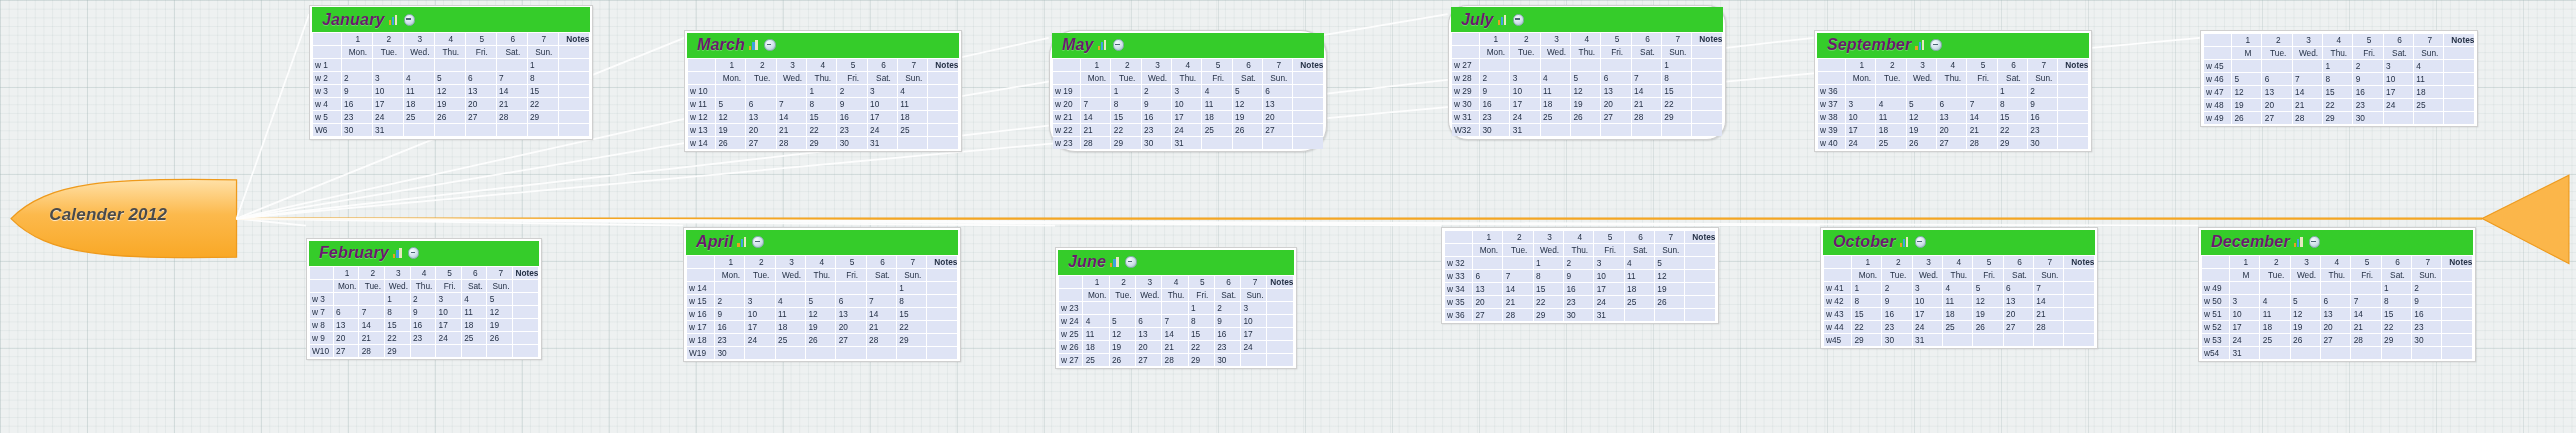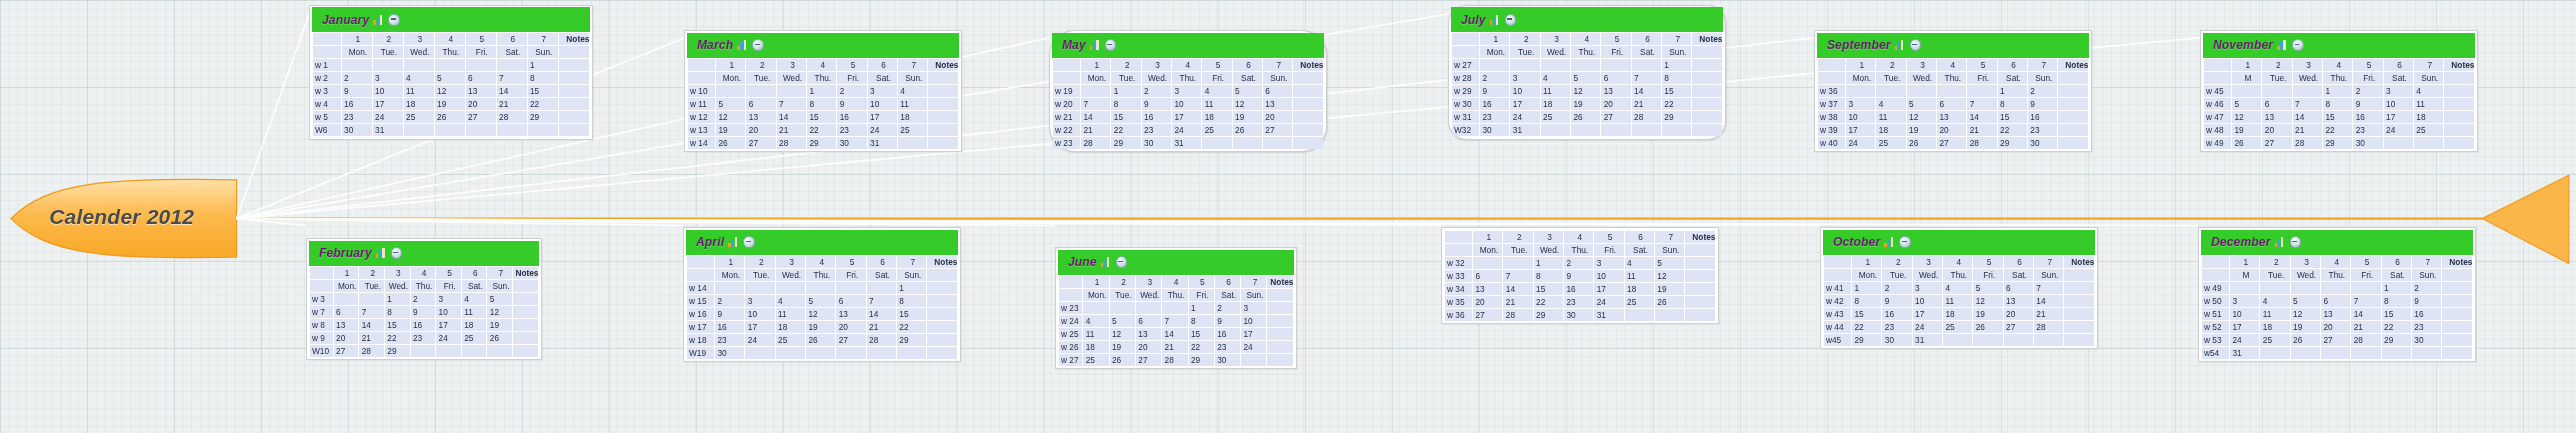--- a/index.html
+++ b/index.html
@@ -20,21 +20,21 @@
     pointer-events:none;
   }
   #svg-layer{position:absolute;left:0;top:0;width:2576px;height:434px;pointer-events:none;}
 
   
   .root-leaf{
     position:absolute;left:3.2px;top:180px;width:237px;height:82px;
   }
   .root-leaf .leaf-text{
     position:absolute;left:46px;top:25px;width:181px;
-    font-style:italic;font-weight:bold;font-size:21px;color:#4a4a4a;
+    font-style:italic;font-weight:bold;font-size:17px;color:#4a4a4a;
     letter-spacing:0.2px;white-space:nowrap;
     text-shadow:0 0.8px 0.8px rgba(255,255,255,.7);
   }
 
   
   .month{
     position:absolute;
     background:#ffffff;
     border:0.8px solid #cfcfcf;
     box-shadow:0.8px 0.8px 1.6px rgba(0,0,0,.12);
@@ -42,21 +42,21 @@
     padding:1.6px;
   }
   .month-header{
     background:#35cc2a;
     height:25px;
     display:flex;align-items:center;
     padding-left:10.3px;
     box-sizing:border-box;
   }
   .month-title{
-    font-style:italic;font-weight:bold;font-size:12px;color:#6a1a6e;
+    font-style:italic;font-weight:bold;font-size:16px;color:#6a1a6e;
     letter-spacing:0.2px;white-space:nowrap;line-height:1;
     text-shadow:0 0.8px 0 rgba(255,255,255,.25);
   }
   .hdr-icons{display:flex;align-items:center;margin-left:4px;gap:4.7px;}
   .chart-icon{display:inline-block;width:10.3px;height:10.3px;position:relative;}
   .chart-icon i{position:absolute;bottom:0;width:2.4px;display:block;}
   .chart-icon i:nth-child(1){left:0px;height:4.7px;background:#e8a020;}
   .chart-icon i:nth-child(2){left:3.2px;height:8px;background:#3fa0e0;}
   .chart-icon i:nth-child(3){left:6.3px;height:10.3px;background:#e8e8c0;}
   .minus-icon{
@@ -1201,31 +1201,20 @@
             <td class="g"></td>
             <td class="g"></td>
             <td class="g"></td>
             <td class="g"></td>
             <td class="g"></td>
           </tr>
         </tbody>
       </table>
     </div>
     <div class="month" style="left: 2200px; top: 30px; width: 278px;">
-      <div class="month-header">
-        <span class="month-title">November</span>
-        <span class="hdr-icons">
-          <span class="chart-icon">
-            <i></i>
-            <i></i>
-            <i></i>
-          </span>
-          <span class="minus-icon"></span>
-        </span>
-      </div>
       <table class="cal">
         <colgroup>
           <col class="wkcol">
           <col class="dcol">
           <col class="dcol">
           <col class="dcol">
           <col class="dcol">
           <col class="dcol">
           <col class="dcol">
           <col class="dcol">

